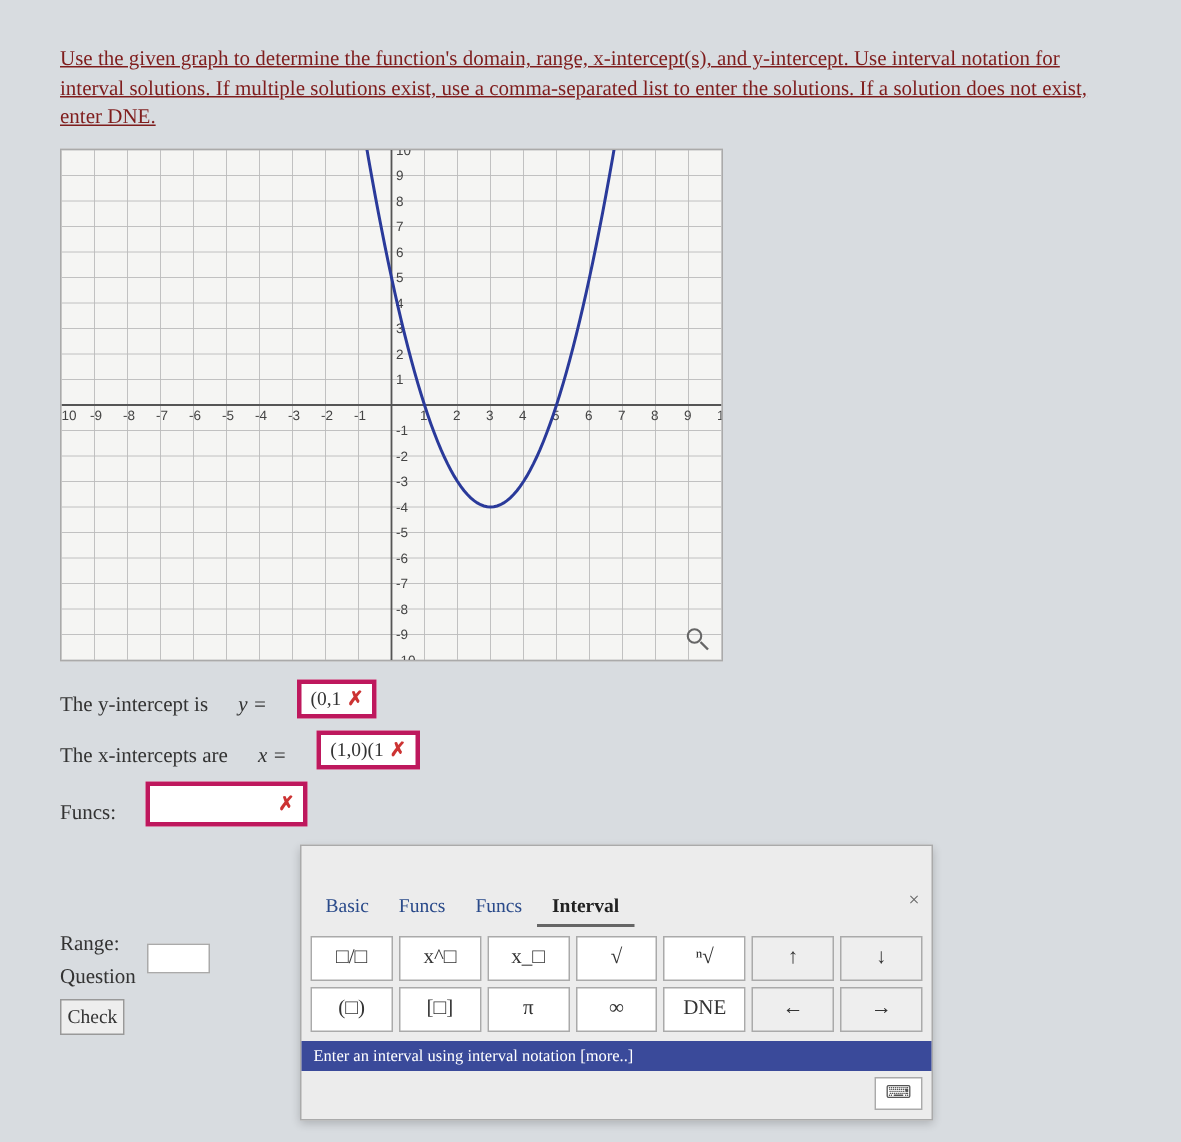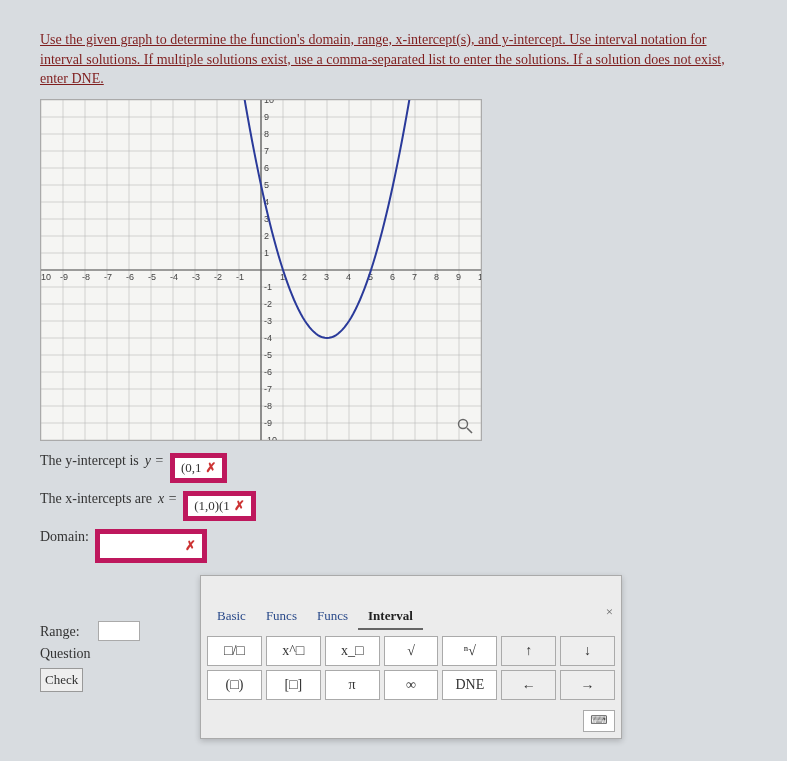--- a/index.html
+++ b/index.html
@@ -34,28 +34,28 @@
   .ticklabel { font-size: 9px; fill: #444; font-family: sans-serif; }
   .zoom-icon {
     position: absolute;
     bottom: 6px; right: 8px;
     width: 16px; height: 16px;
   }
   .answer-line {
     font-size: 14px;
     margin: 8px 0;
     display: flex;
-    align-items: flex-start;
-    gap: 6px;
+    align-items: flex-end;
+    gap: 20px;
   }
   .math-var { font-style: italic; }
   .answer-box {
     display: inline-flex;
     align-items: center;
-    border: 5px solid #be185d;
+    border: 3px solid #be185d;
     background: #fff;
     padding: 2px 6px;
     font-size: 13px;
     gap: 4px;
   }
   .answer-box.empty {
     min-width: 90px;
     height: 20px;
     justify-content: flex-end;
   }
@@ -274,21 +274,21 @@
 <div class="answer-line">
   <span>The x-intercepts are </span>
   <span class="math-var">x =</span>
   <span class="answer-box">
     <span>(1,0)(1</span>
     <span class="x-mark">✗</span>
   </span>
 </div>
 
 <div class="answer-line">
-  <span>Domain:</span>
+  <span>Funcs:</span>
   <span class="answer-box empty">
     <span class="x-mark">✗</span>
   </span>
 </div>
 
 <div class="row-pair">
   <div class="left-col">
     <div class="label-col">Range:</div>
     <div class="label-col">Question</div>
     <div class="label-col"><span class="check-btn">Check</span></div>
@@ -311,20 +311,21 @@
       <div class="key muted">↑</div>
       <div class="key muted">↓</div>
       <div class="key">(□)</div>
       <div class="key">[□]</div>
       <div class="key">π</div>
       <div class="key">∞</div>
       <div class="key">DNE</div>
       <div class="key muted">←</div>
       <div class="key muted">→</div>
     </div>
+    <div class="keypad-hint">Enter an interval using interval notation [more..]</div>
     <div class="keypad-footer">
       <div class="kb-icon">⌨</div>
     </div>
   </div>
 </div>
 
 <div style="position:relative;top:-118px;left:58px;">
   <span class="small-input"></span>
 </div>
 

